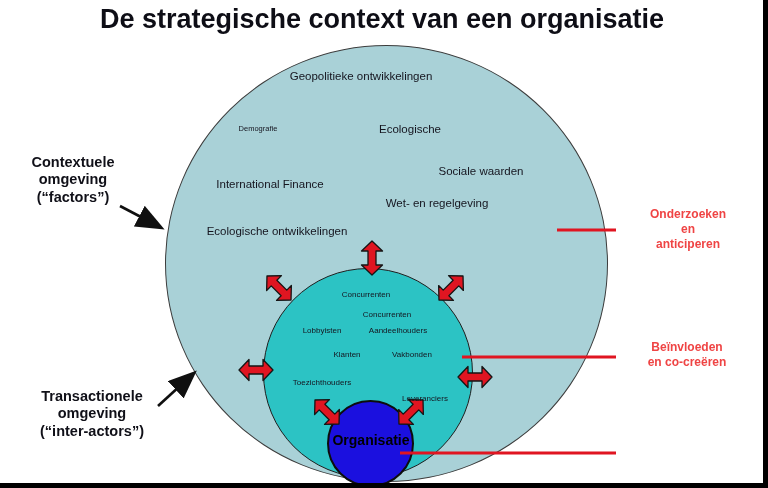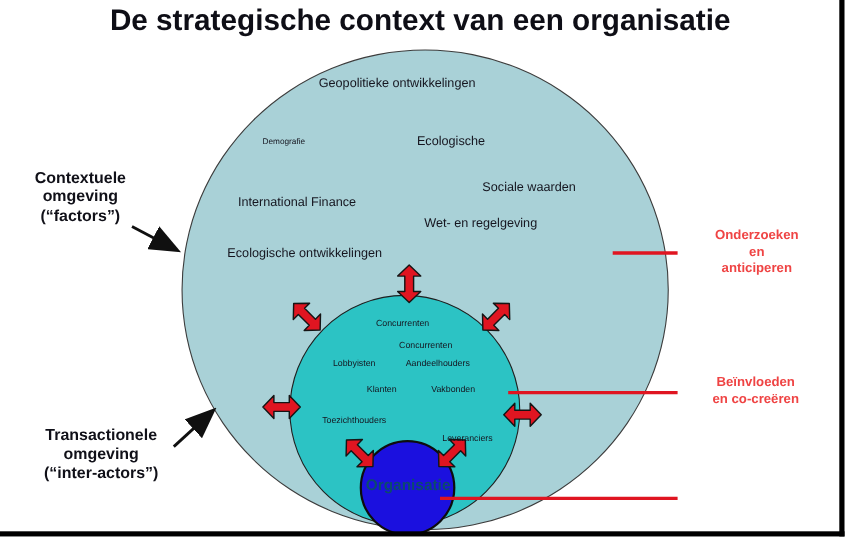--- a/index.html
+++ b/index.html
@@ -16,21 +16,21 @@
   .inner-circle { left:263px; top:268px; width:210px; height:210px; background:#2cc3c4; border:1.6px solid #1f1f1f; }
   .org-circle   { left:327px; top:400px; width:87px;  height:87px;  background:#1b10df; border:2px solid #0d0d0d; }
 
   .lbl {
     position:absolute; transform:translate(-50%,-50%);
     color:#15151f; white-space:nowrap; z-index:5; text-align:left;
   }
   .md { font-size:11.5px; }
   .sm { font-size:8px; }
   .xs { font-size:7.5px; }
-  .org-label { font-size:14px; font-weight:bold; color:#0c4a6e; z-index:6; }
+  .org-label { font-size:14px; font-weight:bold; color:#000000; z-index:6; }
 
   .side-note {
     position:absolute; transform:translate(-50%,-50%); z-index:5;
     font-size:14.5px; font-weight:bold; color:#101018;
     text-align:center; white-space:pre-line; line-height:1.2;
   }
   .red-note {
     position:absolute; transform:translate(-50%,-50%); z-index:5;
     font-size:12px; font-weight:bold; color:#ef4444;
     text-align:center; white-space:pre-line; line-height:1.25;

